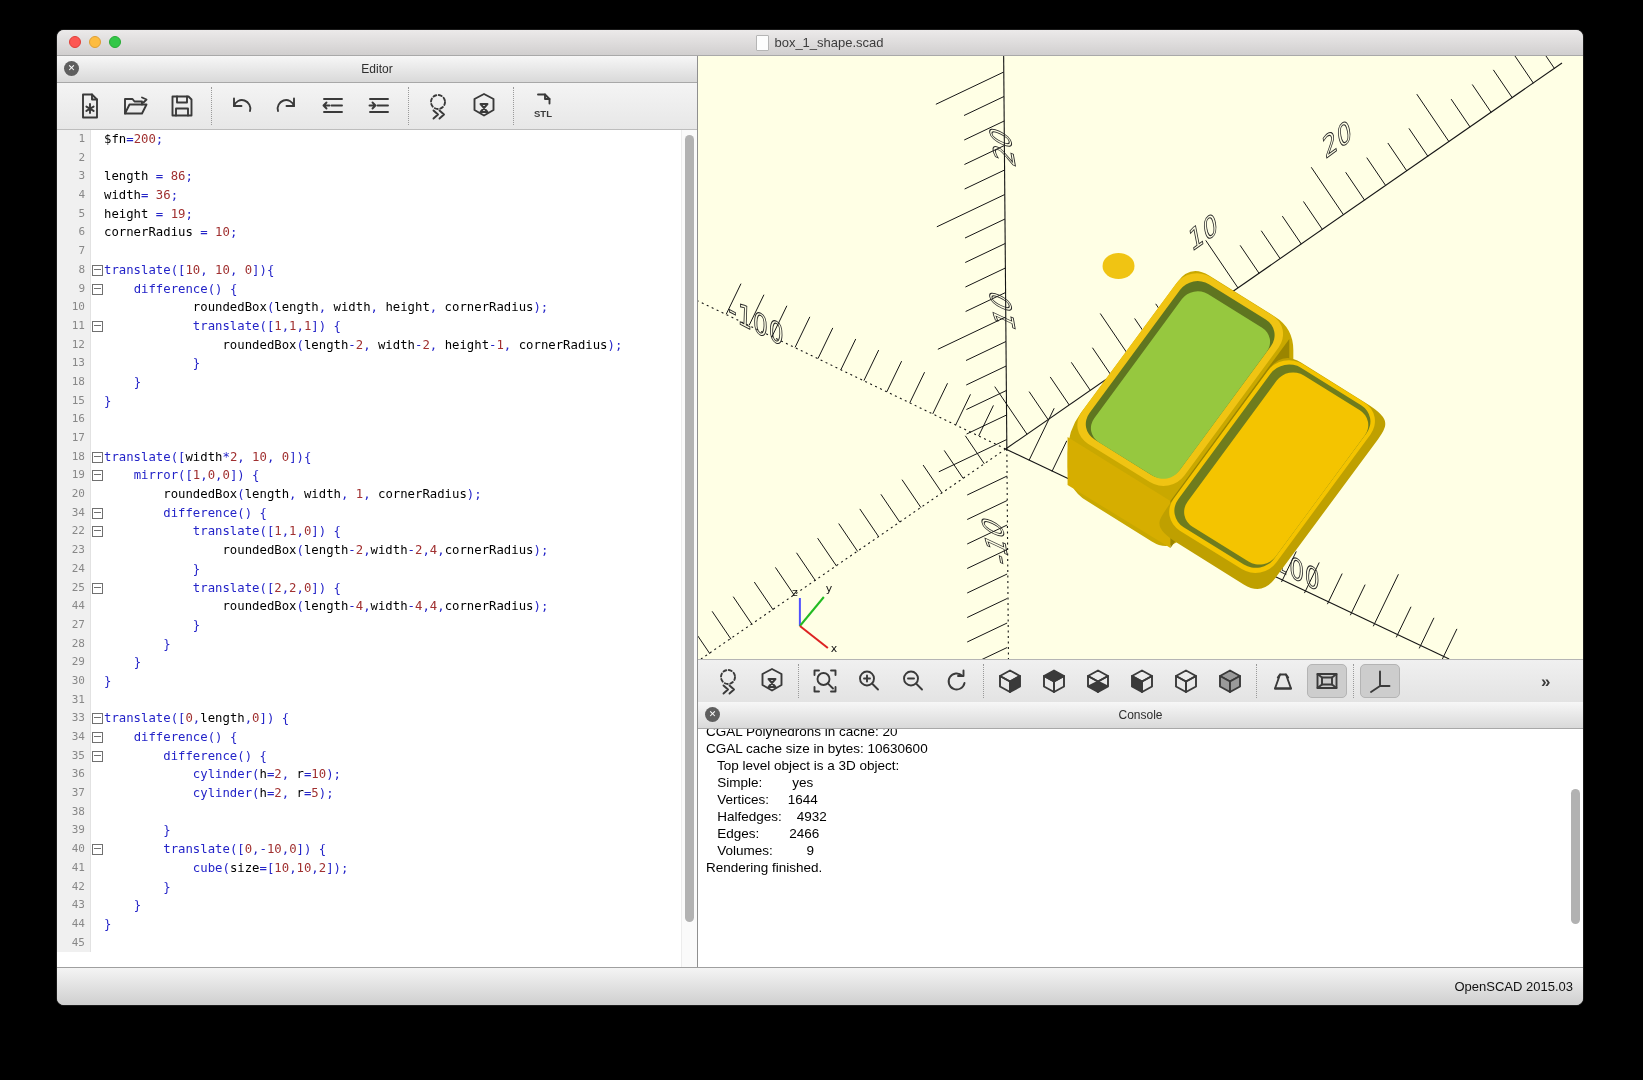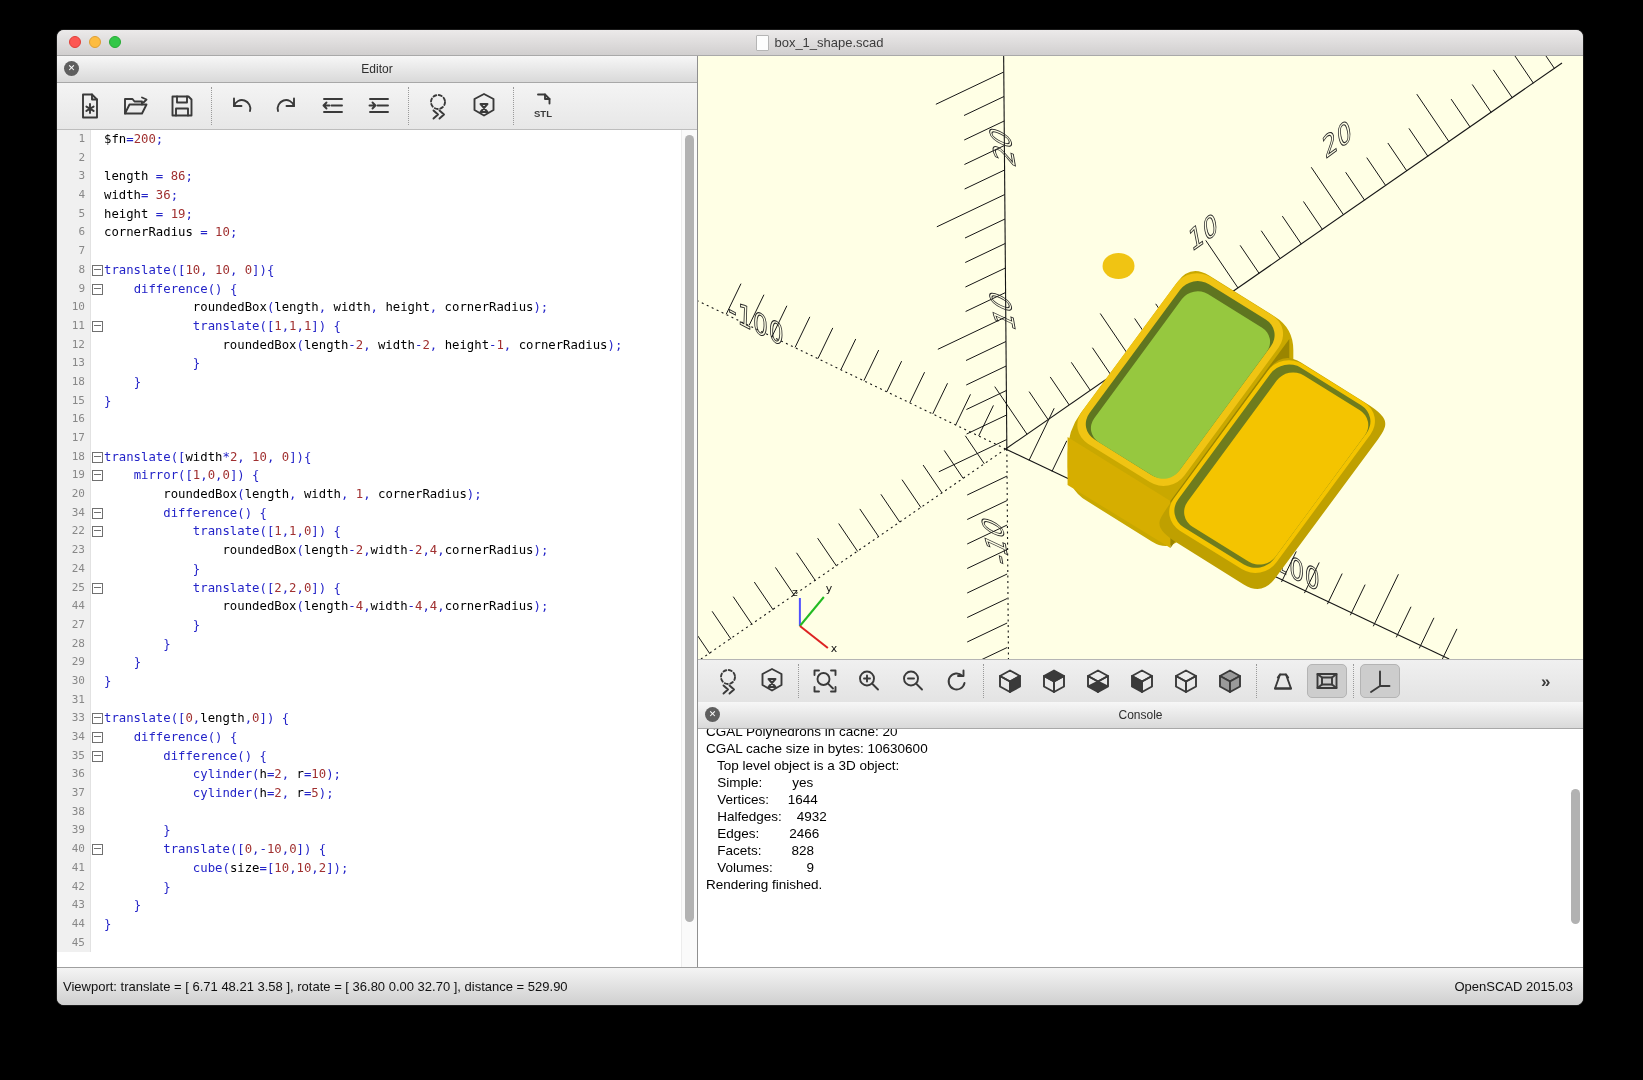--- a/index.html
+++ b/index.html
@@ -720,26 +720,24 @@
       </div>
       <div class="console">
         <div id="console-lines">
             <div class="cline2">CGAL Polyhedrons in cache: 20</div>
             <div class="cline2">CGAL cache size in bytes: 10630600</div>
             <div class="cline2">   Top level object is a 3D object:</div>
             <div class="cline2">   Simple:        yes</div>
             <div class="cline2">   Vertices:     1644</div>
             <div class="cline2">   Halfedges:    4932</div>
             <div class="cline2">   Edges:        2466</div>
-            <div class="cline2">   Facets:        828</div>
             <div class="cline2">   Volumes:         9</div>
             <div class="cline2">Rendering finished.</div>
           </div>
         <div class="cthumb"></div>
       </div>
     </div>
   </div>
 
   <div class="statusbar">
-    <span>Viewport: translate = [ 6.71 48.21 3.58 ], rotate = [ 36.80 0.00 32.70 ], distance = 529.90</span>
     <span class="sb-right">OpenSCAD 2015.03</span>
   </div>
 </div>
 
 </body></html>

